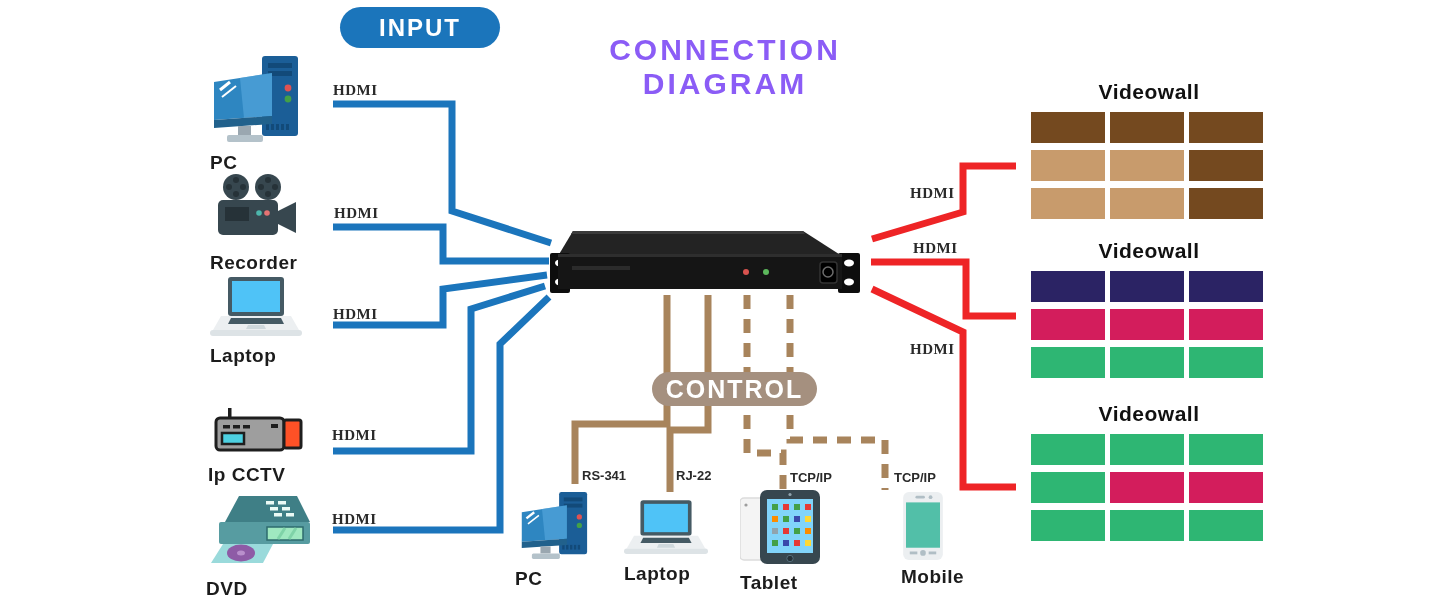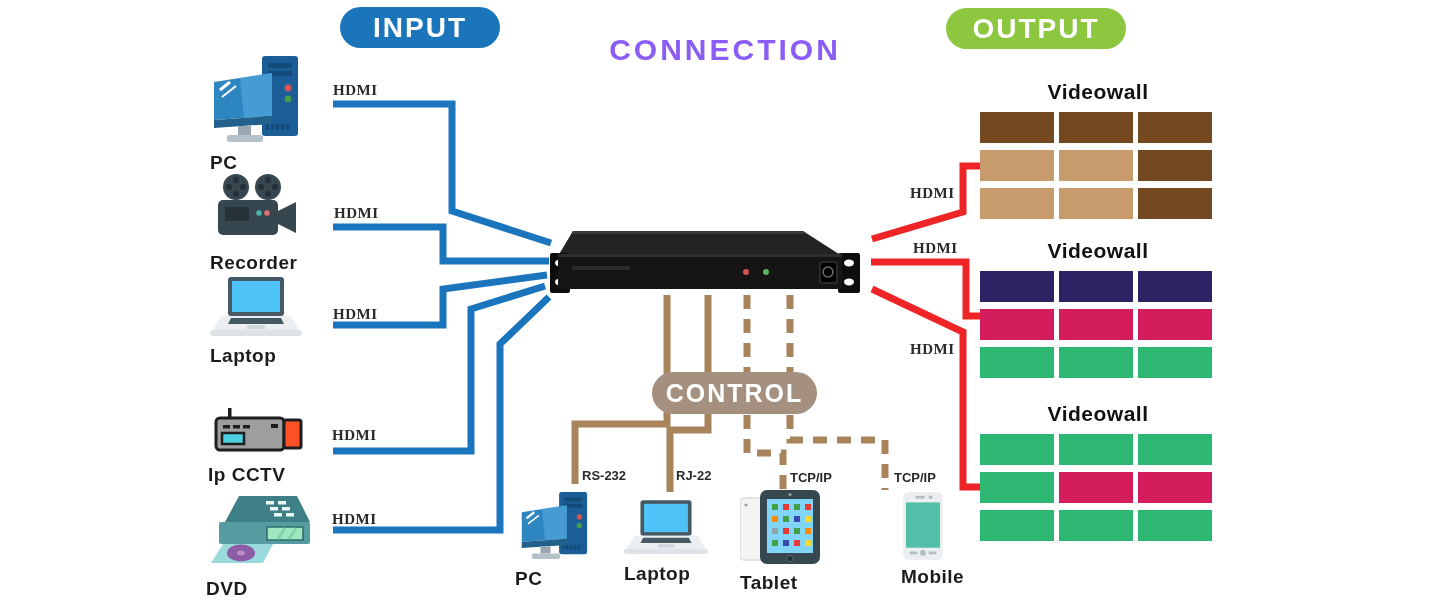--- a/index.html
+++ b/index.html
@@ -1,31 +1,31 @@
 <!DOCTYPE html>
 <html><head>
 <meta charset="utf-8">
 <style>
   html,body{margin:0;padding:0;background:#ffffff;}
   .canvas{position:relative;width:1439px;height:602px;background:#fff;overflow:hidden;
           font-family:"Liberation Sans",sans-serif;}
   svg.wires{position:absolute;left:0;top:0;z-index:1;}
   .badge{position:absolute;z-index:3;display:flex;align-items:center;justify-content:center;
          color:#fff;font-weight:bold;border-radius:22px;letter-spacing:2px;}
-  .badge-input{left:340px;top:7px;width:160px;height:41px;font-size:28px;text-align:right;}
+  .badge-input{left:340px;top:7px;width:160px;height:41px;font-size:24px;text-align:right;}
   .badge-output{left:946px;top:8px;width:180px;height:41px;font-size:28px;}
-  .badge-control{left:652px;top:372px;width:165px;height:42px;font-size:25px;}
+  .badge-control{left:652px;top:372px;width:165px;height:34px;font-size:25px;}
   .title{position:absolute;left:565px;top:33px;width:320px;z-index:2;text-align:center;
          font-weight:bold;font-size:30px;line-height:34px;letter-spacing:3px;}
   .device{position:absolute;z-index:2;}
   .device .icon{display:block;}
   .dev-label{font-weight:bold;font-size:19px;color:#1c1c1c;margin-top:2px;letter-spacing:0.5px;}
   .cable-label{position:absolute;z-index:2;font-weight:bold;font-size:15px;color:#2a2a2a;letter-spacing:0.5px;font-family:Liberation Serif, serif;}
   .port-label{position:absolute;z-index:2;font-weight:bold;font-size:13px;color:#2a2a2a;}
-  .videowall{position:absolute;left:954px;width:236px;z-index:2;padding-left:26px;}
+  .videowall{position:absolute;left:1005px;width:236px;z-index:2;padding-left:26px;}
   .vw-label{text-align:center;font-weight:bold;font-size:21px;color:#111;height:24px;margin-bottom:8px;letter-spacing:0.5px;}
   .vw-grid{display:grid;grid-template-columns:repeat(3,74px);grid-auto-rows:31px;gap:7px 5px;}
   .tile{width:74px;height:31px;}
   .wire{fill:none;stroke-width:7;}
   .dashed{stroke-dasharray:14 10;}
 </style>
 </head>
 <body>
 
 <div class="canvas">
@@ -63,23 +63,23 @@
       <rect x="558" y="254" width="284" height="3" fill="#2e2e2e"></rect>
       <rect x="572" y="266" width="58" height="4" fill="#2b2b2b"></rect>
       <circle cx="746" cy="272" r="3" fill="#d9534f"></circle>
       <circle cx="766" cy="272" r="3" fill="#5cb85c"></circle>
       <rect x="820" y="262" width="17" height="21" rx="3" fill="#000" stroke="#333" stroke-width="1.5"></rect>
       <circle cx="828" cy="272" r="5" fill="none" stroke="#6d6d6d" stroke-width="1.5"></circle>
     </g>
   </svg>
 
   <div class="badge badge-input" style="background: rgb(27, 117, 187);">INPUT</div>
-  <div class="badge badge-output" style="background: rgb(141, 198, 63);">OUTPUT</div>
   <div class="title" style="color: #8b5cf6;">
     <div>CONNECTION</div>
+    <div>DIAGRAM</div>
   </div>
   <div class="badge badge-control" style="background: rgb(165, 144, 127);">CONTROL</div>
 
   <div class="device" style="left:210px;top:56px;width:110px;">
     <span class="icon">
       <svg width="96" height="90" viewBox="0 0 96 90">
         <rect x="52" y="0" width="36" height="80" rx="3" fill="#1b5e97"></rect>
         <rect x="58" y="7" width="24" height="5" fill="#124a79"></rect>
         <rect x="58" y="15" width="24" height="5" fill="#124a79"></rect>
         <circle cx="78" cy="32" r="3.4" fill="#e05252"></circle>
@@ -232,21 +232,21 @@
         <div class="tile" style="background: rgb(46, 182, 115);"></div>
         <div class="tile" style="background: rgb(46, 182, 115);"></div>
         <div class="tile" style="background: rgb(211, 29, 92);"></div>
         <div class="tile" style="background: rgb(211, 29, 92);"></div>
         <div class="tile" style="background: rgb(46, 182, 115);"></div>
         <div class="tile" style="background: rgb(46, 182, 115);"></div>
         <div class="tile" style="background: rgb(46, 182, 115);"></div>
       </div>
   </div>
 
-  <span class="port-label" style="left:582px;top:468px;">RS-232</span>
+  <span class="port-label" style="left:582px;top:468px;">RS-341</span>
   <span class="port-label" style="left:676px;top:468px;">RJ-22</span>
   <span class="port-label" style="left:790px;top:470px;">TCP/IP</span>
   <span class="port-label" style="left:894px;top:470px;">TCP/IP</span>
 
   <div class="device" style="left:515px;top:492px;width:90px;">
     <span class="icon">
       <svg width="82" height="70" viewBox="0 0 96 90">
         <rect x="52" y="0" width="36" height="80" rx="3" fill="#1b5e97"></rect>
         <rect x="58" y="7" width="24" height="5" fill="#124a79"></rect>
         <rect x="58" y="15" width="24" height="5" fill="#124a79"></rect>

